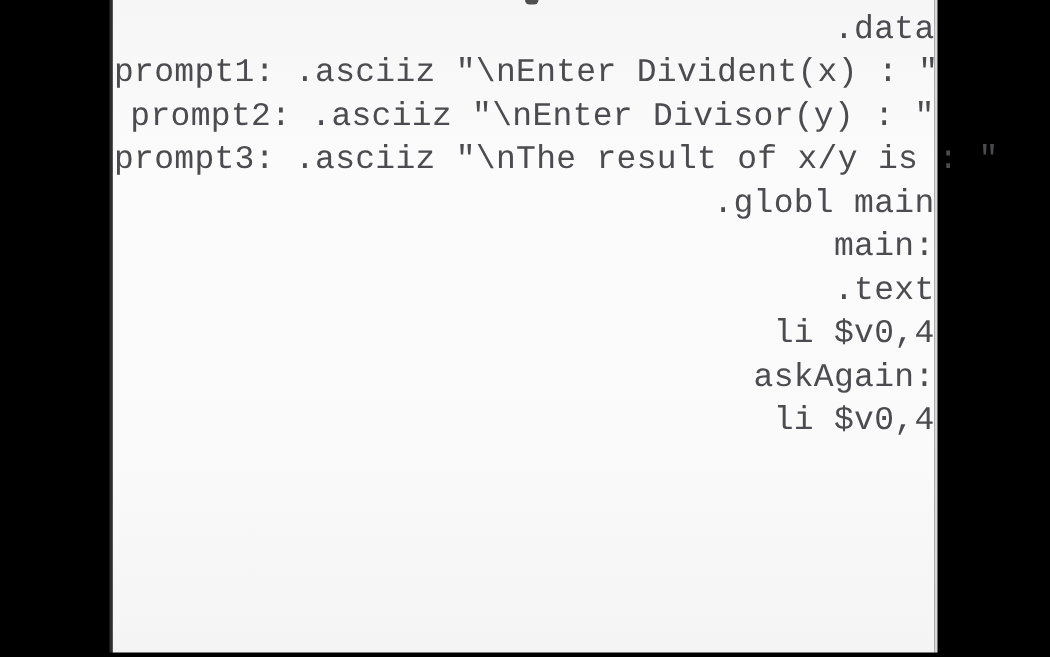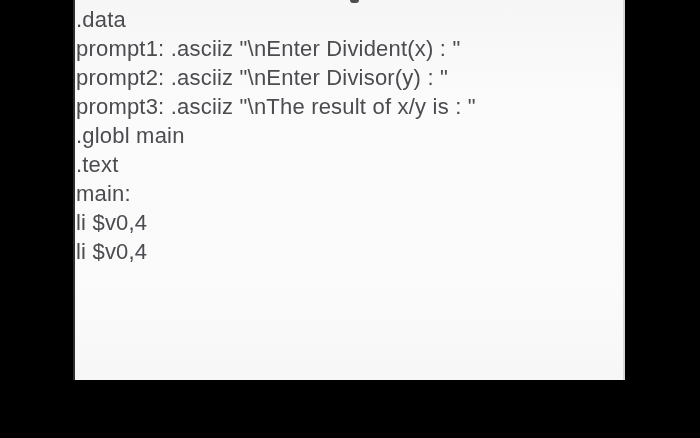--- a/index.html
+++ b/index.html
@@ -3,24 +3,25 @@
 <meta charset="utf-8">
 <style>
   html, body {
     margin: 0;
     padding: 0;
     background: #000;
   }
   .stage {
     position: relative;
     width: 700px;
-    height: 380px;
+    height: 438px;
     background: #000000;
     overflow: hidden;
-    font-family: Liberation Sans, sans-serif;
+    font-family: Liberation Mono, monospace;
+    text-align: right;
   }
   
   .code-panel {
     position: absolute;
     left: 73px;
     top: 0;
     width: 552px;
     height: 435px;
     box-sizing: border-box;
     background: linear-gradient(180deg, #f6f6f6 0%, #fbfbfb 25%, #fafafa 70%, #f4f4f4 100%);
@@ -54,20 +55,21 @@
 <body>
 
 <div class="stage">
   <div class="code-panel">
     <div class="code-lines">
         <div class="code-line">.data</div>
         <div class="code-line">prompt1: .asciiz "\nEnter Divident(x) : "</div>
         <div class="code-line">prompt2: .asciiz "\nEnter Divisor(y) : "</div>
         <div class="code-line">prompt3: .asciiz "\nThe result of x/y is : "</div>
         <div class="code-line">.globl main</div>
+        <div class="code-line">main:</div>
         <div class="code-line">.text</div>
-        <div class="code-line">main:</div>
         <div class="code-line">li $v0,4</div>
+        <div class="code-line">askAgain:</div>
         <div class="code-line">li $v0,4</div>
       </div>
   </div>
   <div class="fragment"></div>
 </div>
 
 </body></html>

